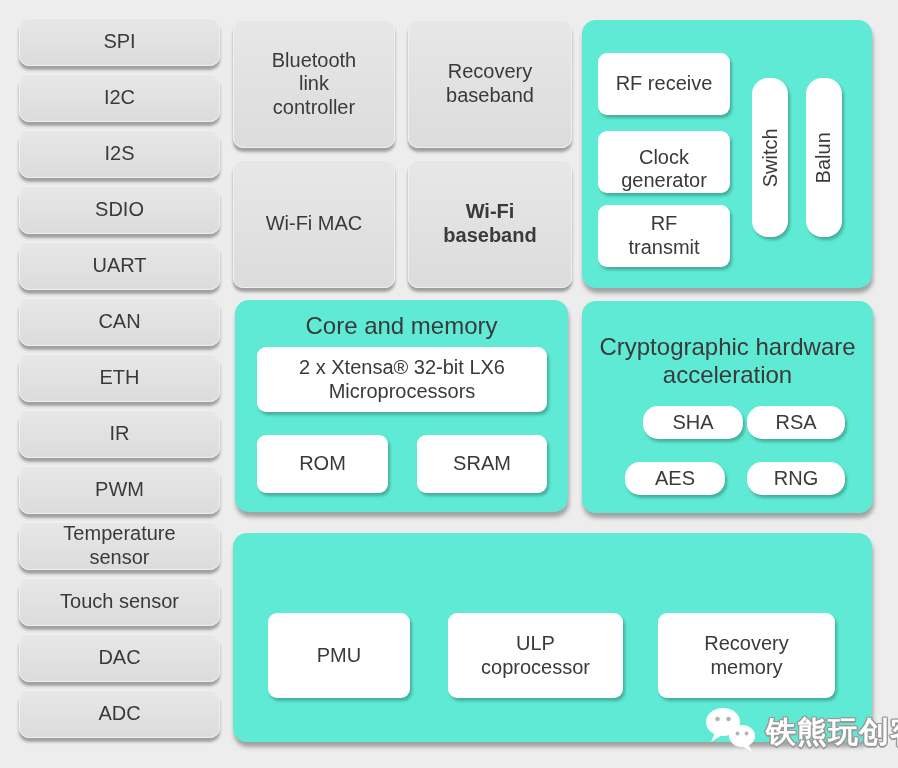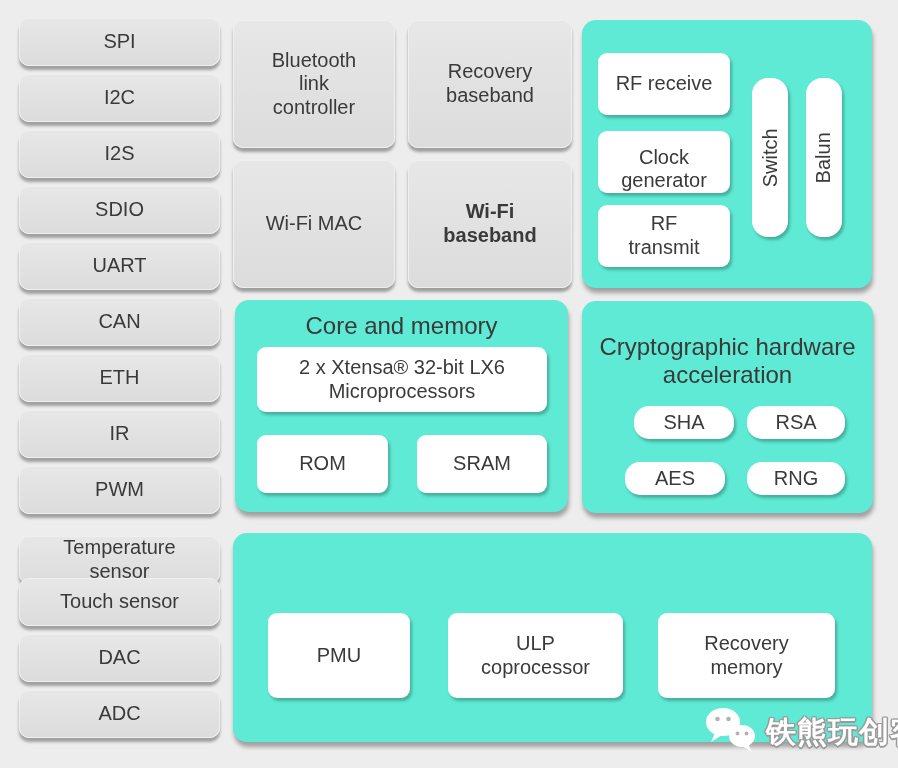--- a/index.html
+++ b/index.html
@@ -80,21 +80,21 @@
   </div>
   <div class="block" style="left:19px;top:354px;width:201px;height:48px;">
     <span class="label">ETH</span>
   </div>
   <div class="block" style="left:19px;top:466px;width:201px;height:48px;">
     <span class="label">PWM</span>
   </div>
   <div class="block" style="left:19px;top:410px;width:201px;height:48px;">
     <span class="label">IR</span>
   </div>
-  <div class="block" style="left:19px;top:536px;width:201px;height:48px;">
+  <div class="block" style="left:19px;top:522px;width:201px;height:48px;">
     <span class="label wmax155">Temperature sensor</span>
   </div>
   <div class="block" style="left:19px;top:578px;width:201px;height:48px;">
     <span class="label">Touch sensor</span>
   </div>
   <div class="block" style="left:19px;top:634px;width:201px;height:48px;">
     <span class="label">DAC</span>
   </div>
   <div class="block" style="left:19px;top:690px;width:201px;height:48px;">
     <span class="label">ADC</span>
@@ -143,21 +143,21 @@
     </div>
     <div class="white-box" style="left:182px;top:135px;width:130px;height:58px;">
       <span class="label">SRAM</span>
     </div>
   </div>
 
   <div class="container" style="left:582px;top:301px;width:291px;height:212px;">
     <div class="title" style="top:32px;">
       <span class="label wmax260">Cryptographic hardware acceleration</span>
     </div>
-    <div class="white-box pill" style="left:52px;top:105px;width:100px;height:33px;">
+    <div class="white-box pill" style="left:61px;top:105px;width:100px;height:33px;">
       <span class="label">SHA</span>
     </div>
     <div class="white-box pill" style="left:165px;top:105px;width:98px;height:33px;">
       <span class="label">RSA</span>
     </div>
     <div class="white-box pill" style="left:43px;top:161px;width:100px;height:33px;">
       <span class="label">AES</span>
     </div>
     <div class="white-box pill" style="left:165px;top:161px;width:98px;height:33px;">
       <span class="label">RNG</span>

